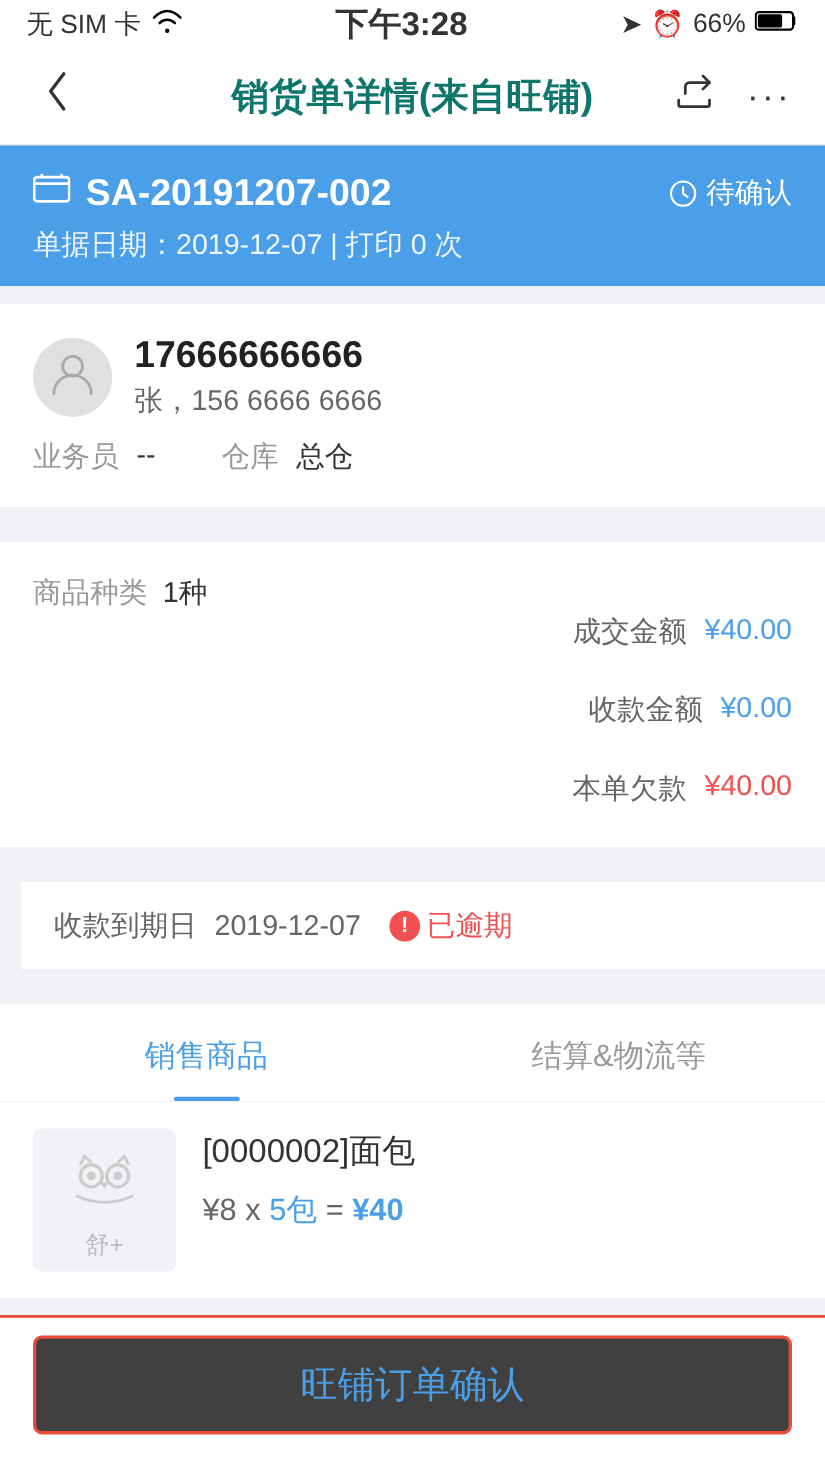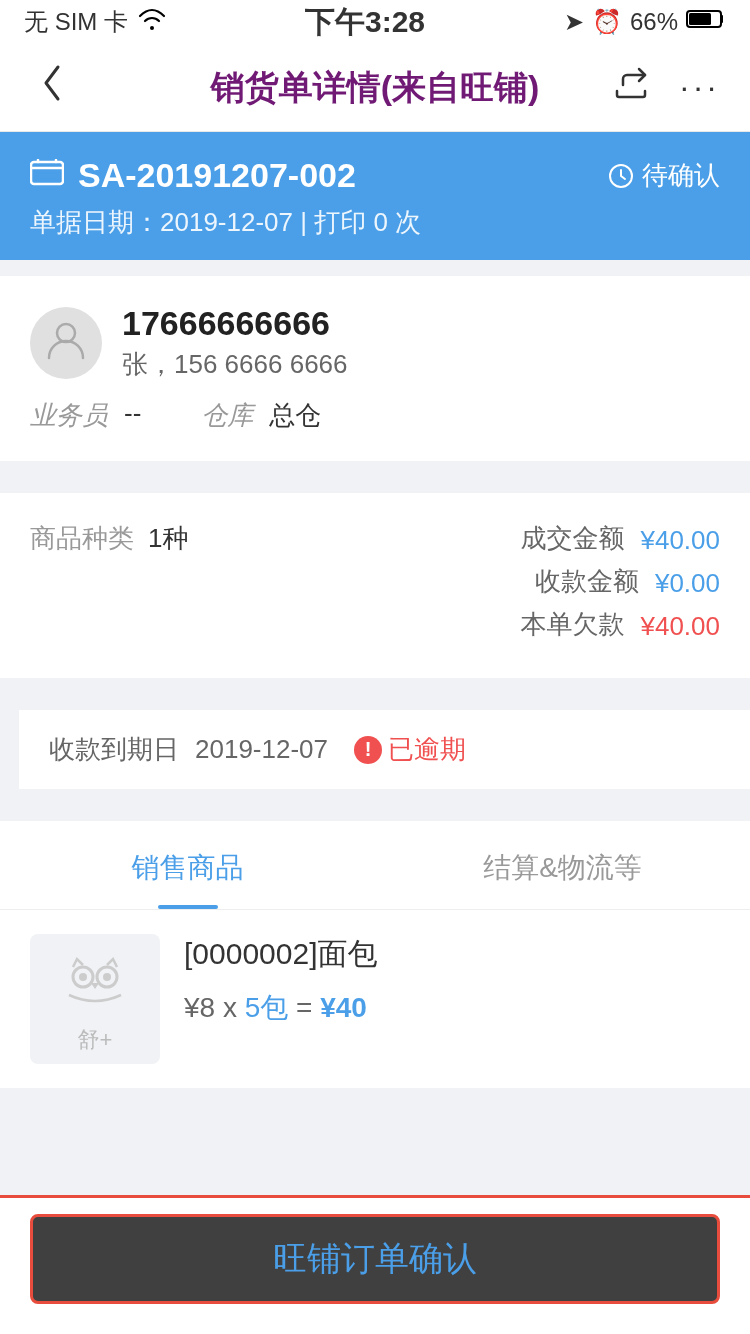--- a/index.html
+++ b/index.html
@@ -43,21 +43,21 @@
       color: #333;
       cursor: pointer;
       padding: 10px;
     }
     .nav-title {
       position: absolute;
       left: 50%;
       transform: translateX(-50%);
       font-size: 34px;
       font-weight: 600;
-      color: #701a75;
+      color: #0f766e;
     }
     .nav-actions {
       margin-left: auto;
       display: flex;
       align-items: center;
       gap: 30px;
     }
 
     
     .order-header {
@@ -130,45 +130,46 @@
       margin-top: 4px;
     }
     .customer-meta {
       display: flex;
       gap: 60px;
       margin-top: 16px;
       font-size: 26px;
       color: #666;
     }
     .customer-meta-item { display: flex; gap: 16px; }
-    .meta-label { color: #999; font-style: italic; }
+    .meta-label { color: #999; }
     .meta-value { color: #333; }
 
     
     .amount-row {
       display: flex;
       align-items: flex-start;
       justify-content: space-between;
     }
     .product-type {
       font-size: 26px;
       color: #666;
       display: flex;
       gap: 14px;
     }
     .product-type-label { color: #999; }
     .product-type-value { color: #333; }
     .amount-details { text-align: right; }
     .amount-item {
       display: flex;
       justify-content: flex-end;
-      align-items: flex-end;
+      align-items: flex-start;
       gap: 16px;
       font-size: 26px;
       margin-bottom: 8px;
+      margin-top: 36px;
     }
     .amount-label { color: #666; }
     .amount-value-blue { color: #4a9fe8; font-weight: 500; }
     .amount-value-red { color: #f05050; font-weight: 500; }
 
     
     .due-date-card {
       background: #fff;
       margin-top: 16px;
       padding: 22px 30px;

